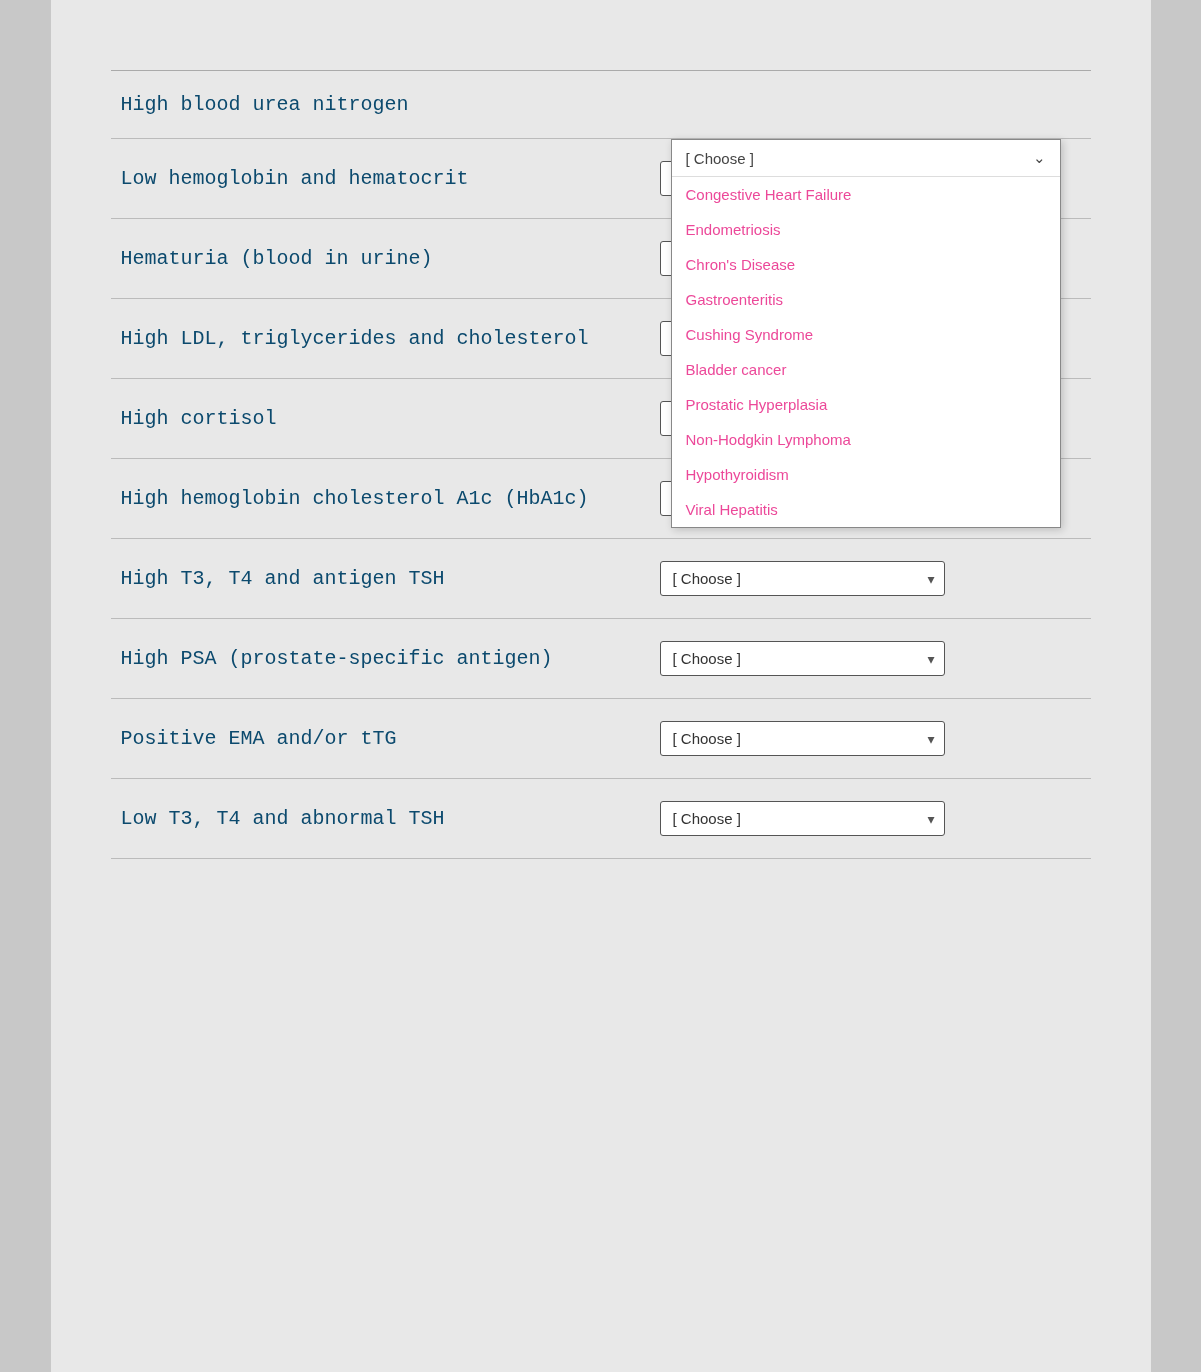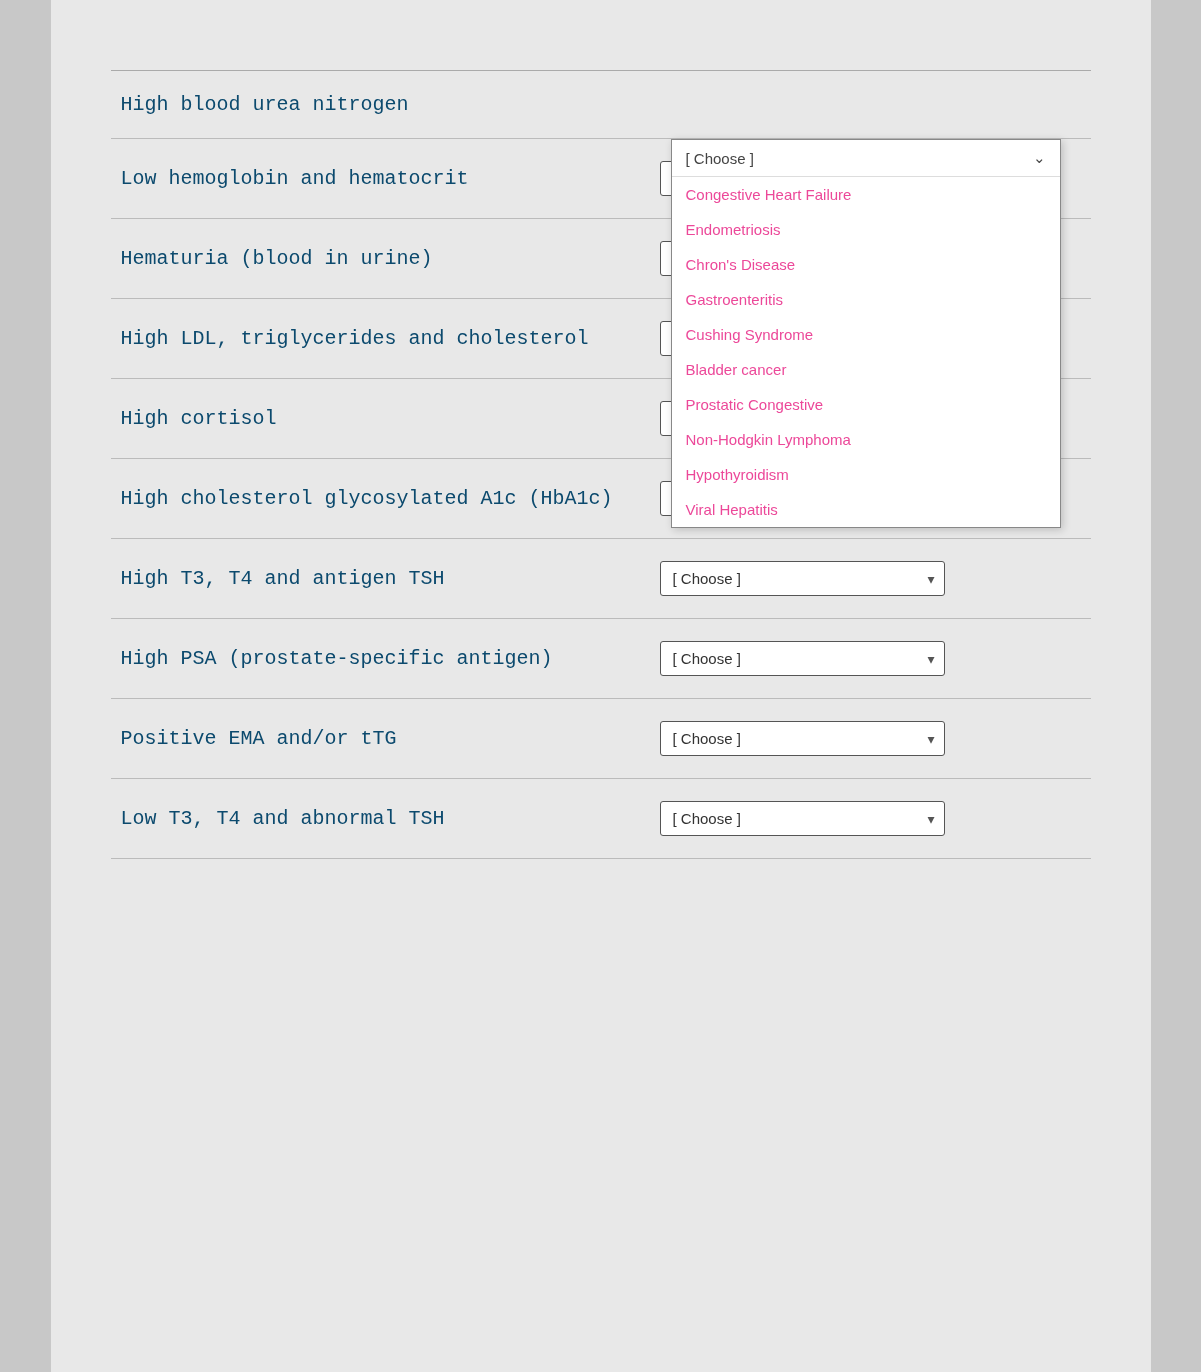--- a/index.html
+++ b/index.html
@@ -149,21 +149,21 @@
           </tr>
           <tr>
             <td class="question-label">High LDL, triglycerides and cholesterol</td>
             <td class="question-select-cell"><div class="select-wrapper"><select class="choose-select"><option>[ Choose ]</option><option>Congestive Heart Failure</option><option>Chronic Kidney Disease</option><option>Endometriosis</option><option>Chron's Disease</option><option>Cushing Syndrome</option><option>Gastroenteritis</option><option>Bladder cancer</option><option>Diabetes mellitus</option><option>Prostatic Hyperplasia</option><option>Folate-deficiency Anemia</option><option>End Stage Chronic Kidney Disease</option><option>Non-Hodgkin Lymphoma</option><option>Hypothyroidism</option><option>Viral Hepatitis</option><option>Breast Tumor</option><option>Celiac Disease</option><option>Graves Disease</option><option>Atherosclerosis</option><option>Atrial Fibrillation</option><option>Iron-deficiency anemia</option><option>[ Choose ]</option></select><span class="select-arrow">▾</span></div></td>
           </tr>
           <tr>
             <td class="question-label">High cortisol</td>
             <td class="question-select-cell"><div class="select-wrapper"><select class="choose-select"><option>[ Choose ]</option><option>Congestive Heart Failure</option><option>Chronic Kidney Disease</option><option>Endometriosis</option><option>Chron's Disease</option><option>Cushing Syndrome</option><option>Gastroenteritis</option><option>Bladder cancer</option><option>Diabetes mellitus</option><option>Prostatic Hyperplasia</option><option>Folate-deficiency Anemia</option><option>End Stage Chronic Kidney Disease</option><option>Non-Hodgkin Lymphoma</option><option>Hypothyroidism</option><option>Viral Hepatitis</option><option>Breast Tumor</option><option>Celiac Disease</option><option>Graves Disease</option><option>Atherosclerosis</option><option>Atrial Fibrillation</option><option>Iron-deficiency anemia</option><option>[ Choose ]</option></select><span class="select-arrow">▾</span></div></td>
           </tr>
           <tr>
-            <td class="question-label">High cholesterol glycosylated A1c (HbA1c)</td>
+            <td class="question-label">High hemoglobin cholesterol A1c (HbA1c)</td>
             <td class="question-select-cell"><div class="select-wrapper"><select class="choose-select"><option>[ Choose ]</option><option>Congestive Heart Failure</option><option>Chronic Kidney Disease</option><option>Endometriosis</option><option>Chron's Disease</option><option>Cushing Syndrome</option><option>Gastroenteritis</option><option>Bladder cancer</option><option>Diabetes mellitus</option><option>Prostatic Hyperplasia</option><option>Folate-deficiency Anemia</option><option>End Stage Chronic Kidney Disease</option><option>Non-Hodgkin Lymphoma</option><option>Hypothyroidism</option><option>Viral Hepatitis</option><option>Breast Tumor</option><option>Celiac Disease</option><option>Graves Disease</option><option>Atherosclerosis</option><option>Atrial Fibrillation</option><option>Iron-deficiency anemia</option><option>[ Choose ]</option></select><span class="select-arrow">▾</span></div></td>
           </tr>
           <tr>
             <td class="question-label">High T3, T4 and antigen TSH</td>
             <td class="question-select-cell"><div class="select-wrapper"><select class="choose-select"><option>[ Choose ]</option><option>Congestive Heart Failure</option><option>Chronic Kidney Disease</option><option>Endometriosis</option><option>Chron's Disease</option><option>Cushing Syndrome</option><option>Gastroenteritis</option><option>Bladder cancer</option><option>Diabetes mellitus</option><option>Prostatic Hyperplasia</option><option>Folate-deficiency Anemia</option><option>End Stage Chronic Kidney Disease</option><option>Non-Hodgkin Lymphoma</option><option>Hypothyroidism</option><option>Viral Hepatitis</option><option>Breast Tumor</option><option>Celiac Disease</option><option>Graves Disease</option><option>Atherosclerosis</option><option>Atrial Fibrillation</option><option>Iron-deficiency anemia</option><option>[ Choose ]</option></select><span class="select-arrow">▾</span></div></td>
           </tr>
           <tr>
             <td class="question-label">High PSA (prostate-specific antigen)</td>
             <td class="question-select-cell"><div class="select-wrapper"><select class="choose-select"><option>[ Choose ]</option><option>Congestive Heart Failure</option><option>Chronic Kidney Disease</option><option>Endometriosis</option><option>Chron's Disease</option><option>Cushing Syndrome</option><option>Gastroenteritis</option><option>Bladder cancer</option><option>Diabetes mellitus</option><option>Prostatic Hyperplasia</option><option>Folate-deficiency Anemia</option><option>End Stage Chronic Kidney Disease</option><option>Non-Hodgkin Lymphoma</option><option>Hypothyroidism</option><option>Viral Hepatitis</option><option>Breast Tumor</option><option>Celiac Disease</option><option>Graves Disease</option><option>Atherosclerosis</option><option>Atrial Fibrillation</option><option>Iron-deficiency anemia</option><option>[ Choose ]</option></select><span class="select-arrow">▾</span></div></td>
           </tr>
@@ -183,20 +183,20 @@
         <span>[ Choose ]</span>
         <span>⌄</span>
       </div>
       <div class="open-dropdown-list" id="dropdown-list-items">
       <div class="open-dropdown-item">Congestive Heart Failure</div>
           <div class="open-dropdown-item">Endometriosis</div>
           <div class="open-dropdown-item">Chron's Disease</div>
           <div class="open-dropdown-item">Gastroenteritis</div>
           <div class="open-dropdown-item">Cushing Syndrome</div>
           <div class="open-dropdown-item">Bladder cancer</div>
-          <div class="open-dropdown-item">Prostatic Congestive</div>
+          <div class="open-dropdown-item">Prostatic Hyperplasia</div>
           <div class="open-dropdown-item">Non-Hodgkin Lymphoma</div>
           <div class="open-dropdown-item">Hypothyroidism</div>
           <div class="open-dropdown-item">Viral Hepatitis</div>
         </div>
     </div>
   </div>
 </div>
 
 </body></html>

